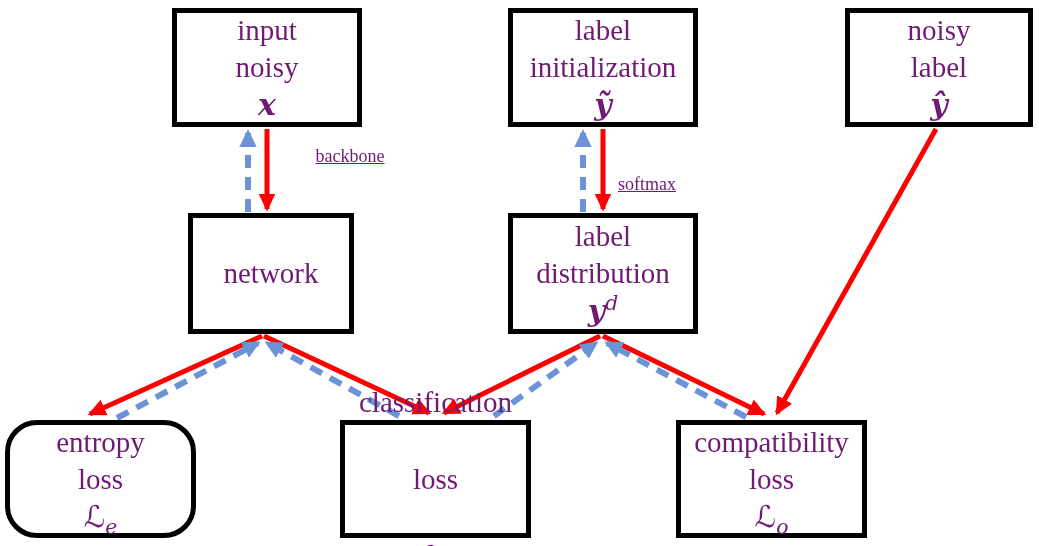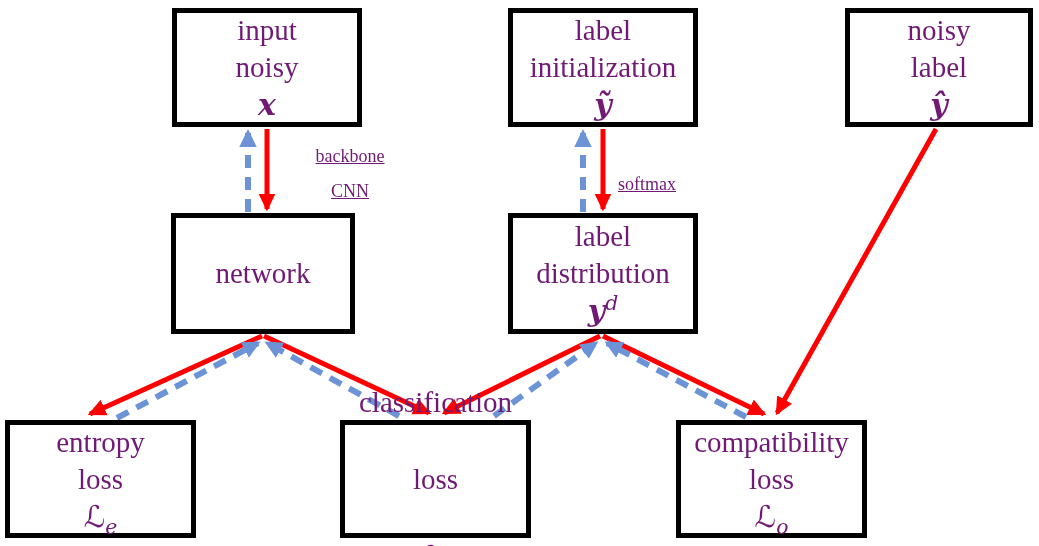--- a/index.html
+++ b/index.html
@@ -84,33 +84,33 @@
     <div>initialization</div>
     <div class="sym bi">ỹ</div>
   </div>
 
   <div class="box" style="left:845px;top:8px;width:188px;height:119px;">
     <div>noisy</div>
     <div>label</div>
     <div class="sym bi">ŷ</div>
   </div>
 
-  <div class="box" style="left:171px;top:213px;width:184px;height:121px;">
+  <div class="box" style="left:188px;top:213px;width:166px;height:121px;">
     <div>network</div>
   </div>
 
   <div class="box" style="left:508px;top:213px;width:190px;height:121px;">
     <div>label</div>
     <div>distribution</div>
     <div class="sym">
       <span class="bi">y</span><span class="sup it">d</span>
     </div>
   </div>
 
-  <div class="box" style="left:5px;top:420px;width:191px;height:118px;">
+  <div class="box" style="left:5px;top:420px;width:191px;height:118px;border-radius:32px;">
     <div>entropy</div>
     <div>loss</div>
     <div class="sym">
       <span>ℒ</span><span class="sub it">e</span>
     </div>
   </div>
 
   <div class="box" style="left:340px;top:420px;width:191px;height:118px;gap:40px;">
     <div>classification</div>
     <div>loss</div>
@@ -122,18 +122,17 @@
   <div class="box" style="left:676px;top:420px;width:191px;height:118px;text-align:center;">
     <div>compatibility</div>
     <div>loss</div>
     <div class="sym">
       <span>ℒ</span><span class="sub it">o</span>
     </div>
   </div>
 
   <div class="edge-label" style="left:280px;top:139px;width:140px;">
     <div>backbone</div>
-    <div>CNN</div>
   </div>
 
   <div class="edge-label" style="left:618px;top:167px;">softmax</div>
 
 </div>
 
 </body></html>

